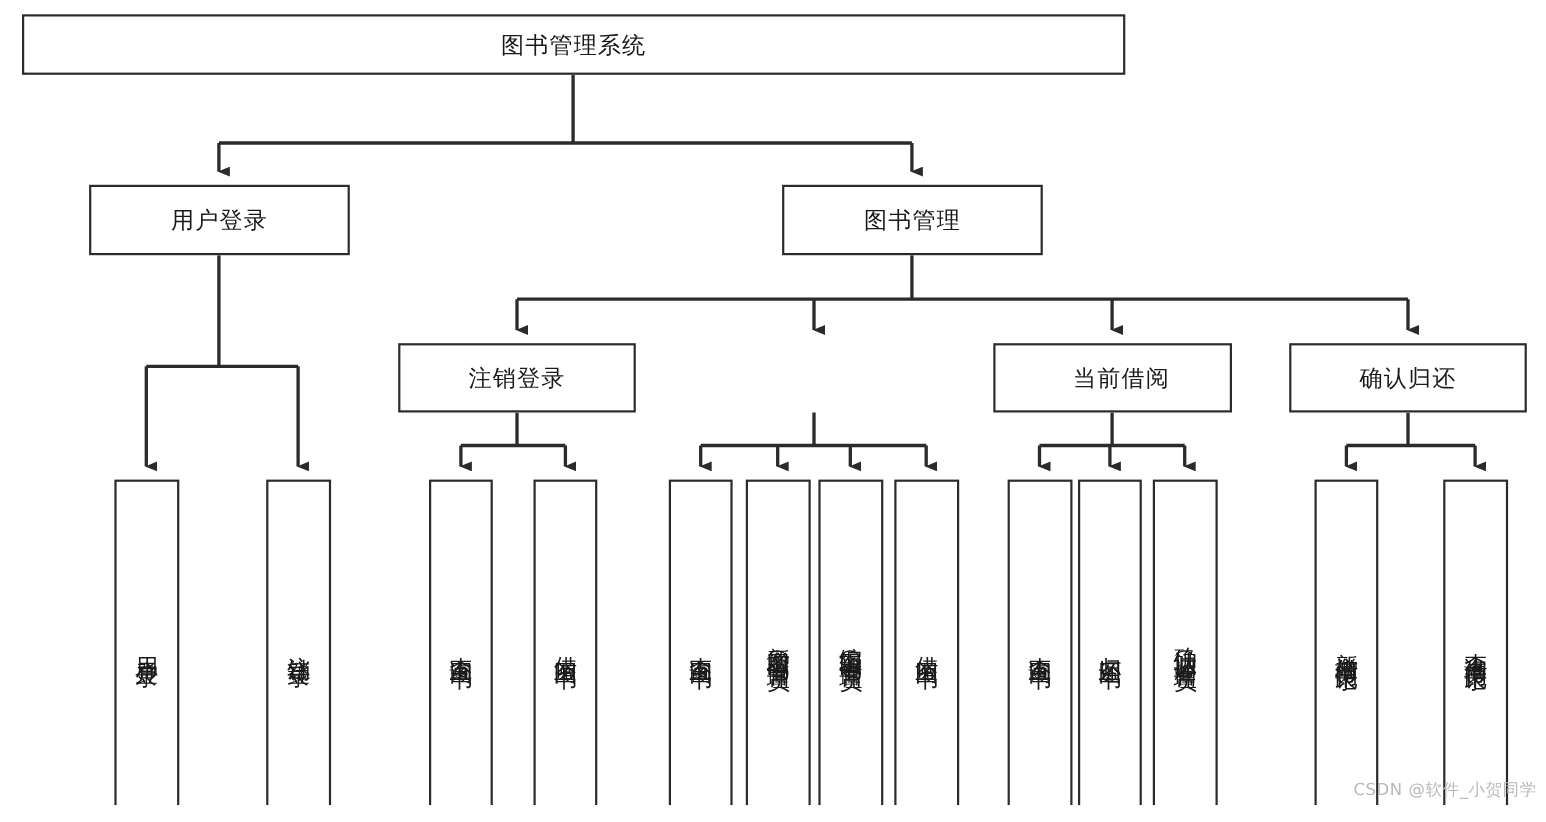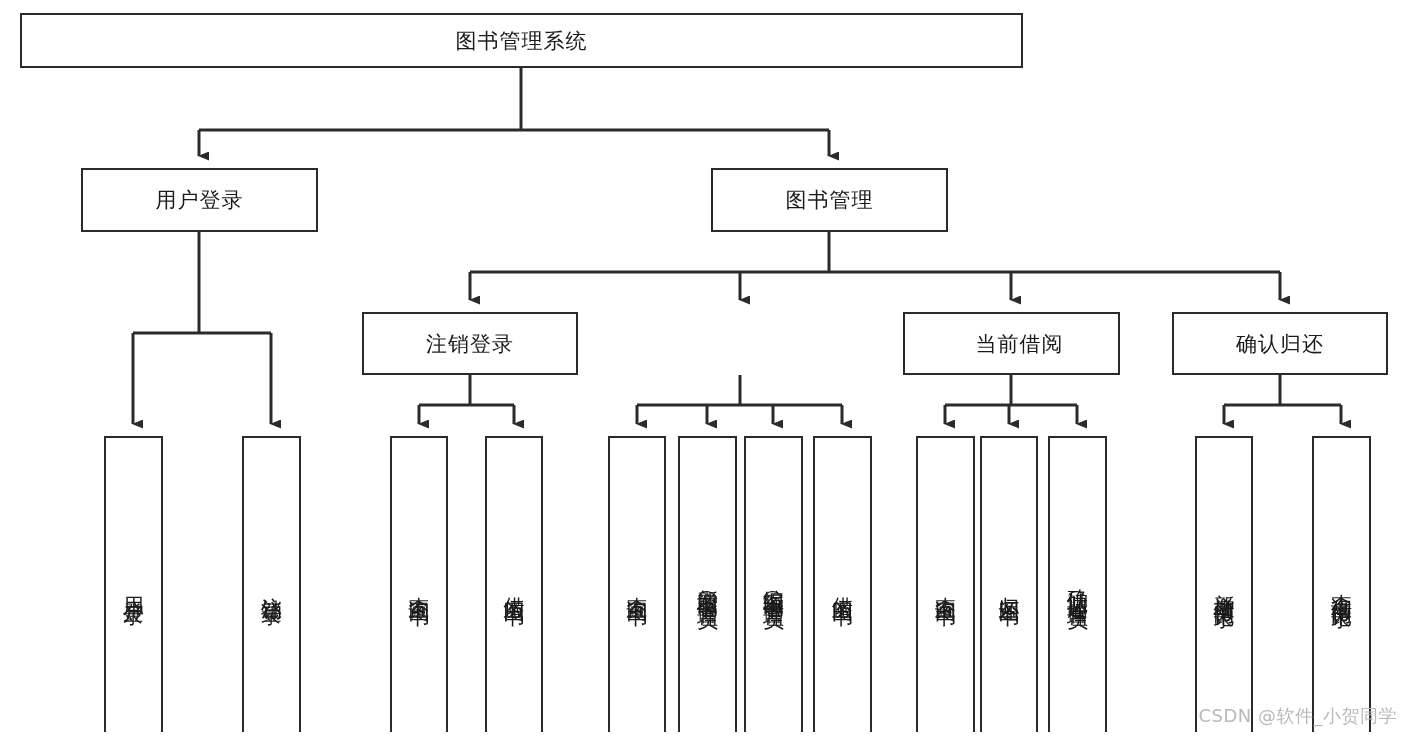--- a/index.html
+++ b/index.html
@@ -46,21 +46,21 @@
     letter-spacing: 3px;
     line-height: 1.05;
   }
   .node .lbl {
     white-space: nowrap;
   }
   #watermark {
     position: absolute;
     right: 8px;
     bottom: 4px;
-    font-size: 18px;
+    font-size: 15px;
     color: #b9b9b9;
     white-space: nowrap;
     letter-spacing: 0.5px;
   }
 </style>
 </head>
 <body>
 
 <div id="canvas">
 

